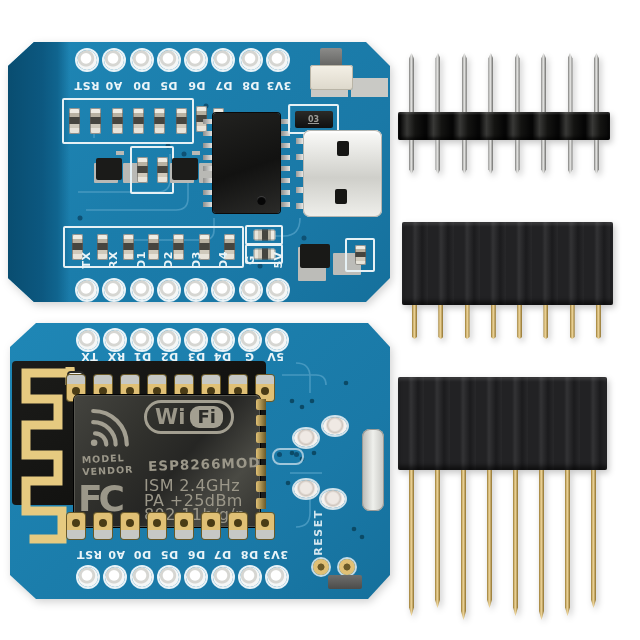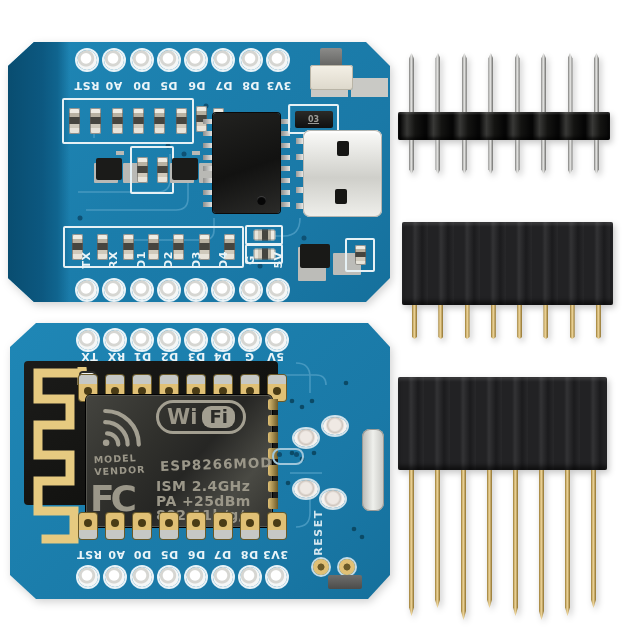--- a/index.html
+++ b/index.html
@@ -65,21 +65,21 @@
   .shield *{color:#9b9789;}
   .esp-logo{position:absolute;}
   .wifi-logo{position:absolute;display:flex;align-items:center;gap:5px;
     border:3px solid #a39f91;border-radius:20px;padding:3px 8px;}
   .wifi-wi{font-size:21px;font-weight:800;line-height:22px;}
   .wifi-fi{font-size:18px;font-weight:800;line-height:18px;background:#a39f91;color:#2b2b28 !important;
     border-radius:9px;padding:2px 7px;}
   .mv{position:absolute;font-size:9.5px;font-weight:800;letter-spacing:1px;line-height:12px;}
   .pn{position:absolute;font-size:13.5px;font-weight:800;letter-spacing:1px;}
   .fcc{position:absolute;font-size:36px;font-weight:900;letter-spacing:-4px;line-height:36px;}
-  .specs{position:absolute;font-size:14px;font-weight:700;line-height:14.5px;letter-spacing:.4px;white-space:nowrap;}
+  .specs{position:absolute;font-size:16px;font-weight:400;line-height:14.5px;letter-spacing:.4px;white-space:nowrap;}
   .gpad-row{position:absolute;display:flex;justify-content:space-between;}
   .gpad{width:18px;height:26px;border-radius:3px;position:relative;
     background:linear-gradient(180deg,#c6c8c5 0 36%,#e0c075 36% 100%);box-shadow:0 0 0 1px #6b5a28;}
   .gpad.flip{transform:scaleY(-1);}
   .gpad::after{content:"";position:absolute;left:50%;top:62%;width:8px;height:8px;margin:-4px 0 0 -4px;
     border-radius:50%;background:radial-gradient(circle,#4a3b15 0 55%,#8a archive 60%);background:#4a3b15;}
   .castel-col{position:absolute;display:flex;flex-direction:column;justify-content:space-between;}
   .castel-col i{width:10px;height:11px;border-radius:2px 0 0 2px;
     background:linear-gradient(90deg,#e0c075,#6b5a28);}
   .led{position:absolute;width:13px;height:22px;background:linear-gradient(180deg,#f2f2ee,#cfcfc8);
@@ -307,21 +307,21 @@
       <b class="plabel">TX</b>
       <b class="plabel">RX</b>
       <b class="plabel">D1</b>
       <b class="plabel">D2</b>
       <b class="plabel">D3</b>
       <b class="plabel">D4</b>
       <b class="plabel">G</b>
       <b class="plabel">5V</b>
     </div>
 
-    <div class="module" style="left:14px;top:38px;width:254px;height:144px;">
+    <div class="module" style="left:2px;top:38px;width:254px;height:144px;">
       <svg class="abs" style="left:2px;top:2px;" width="62" height="188" viewBox="0 0 62 188">
         <path d="M56 10 H12 V36 H44 V62 H12 V92 H44 V118 H12 V148 H48 V176 H20" fill="none" stroke="#e6ca80" stroke-width="9" stroke-linecap="square"></path>
         <path d="M56 4 V22" fill="none" stroke="#e6ca80" stroke-width="9"></path>
       </svg>
       <i class="led" style="left:57px;top:12px;"></i>
 
       <div class="gpad-row" style="left:55px;top:14px;width:207px;">
         <i class="gpad"></i>
           <i class="gpad"></i>
           <i class="gpad"></i>

